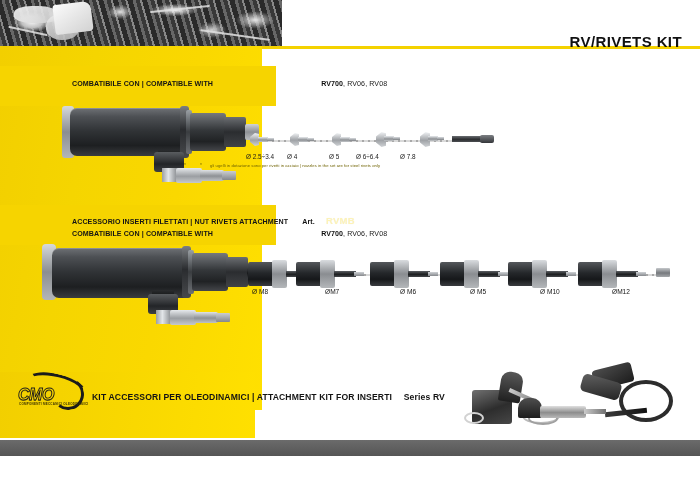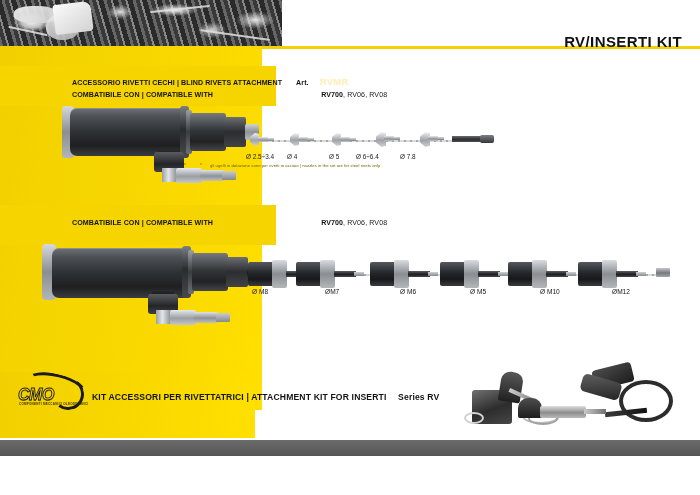--- a/index.html
+++ b/index.html
@@ -177,34 +177,27 @@
   <div class="ps-h1"></div>
   <div class="ps-h2"></div>
   <div class="ps-cab"></div>
   <div class="ps-wire" style="left:8px;top:30px;width:40px;transform:rotate(12deg);"></div>
   <div class="ps-wire" style="left:150px;top:8px;width:60px;transform:rotate(-6deg);"></div>
   <div class="ps-wire" style="left:200px;top:34px;width:70px;transform:rotate(8deg);"></div>
 </div>
 
 <div class="yellow-band-1"></div>
 
-<div class="page-title">RV/INSERTI KIT</div>
+<div class="page-title">RV/RIVETS KIT</div>
 
 <div class="yellow-panel"></div>
 <div class="yellow-ext-a"></div>
 <div class="yellow-ext-b"></div>
 
 <div class="sec" style="top:76px;">
-  <div class="l1">
-    <span>ACCESSORIO  RIVETTI CECHI</span>
-    <span>|</span>
-    <span>BLIND RIVETS ATTACHMENT</span>
-    <span class="art-lbl">Art.</span>
-    <span class="art-code">RVMR</span>
-  </div>
   <div class="l2">
     <span>COMBATIBILE CON</span>
     <span>|</span>
     <span>COMPATIBLE WITH</span>
     <span class="compat-pad"></span>
     <span class="model-bold">RV700</span><span class="model-rest">, RV06, RV08</span>
   </div>
 </div>
 
 <div class="tool" style="left:70px;top:108px;">
@@ -264,20 +257,27 @@
        background:linear-gradient(180deg,#6a6d71,#2b2d30 55%,#4c4e51);"></div>
   <div class="tip" style="left:28px;width:14px;height:8px;top:1px;border-radius:2px;
        background:linear-gradient(180deg,#7c7f83,#34363a);"></div>
 </div>
 
 <span class="foot-star" style="left:184px;top:162px;">*</span>
 <span class="foot-star" style="left:200px;top:162px;">*</span>
 <div class="footnote" style="left:210px;top:163px;">gli ugelli in dotazione sono per rivetti in acciaio | nozzles in the set are for steel rivets only</div>
 
 <div class="sec" style="top:215px;">
+  <div class="l1">
+    <span>ACCESSORIO INSERTI FILETTATI</span>
+    <span>|</span>
+    <span>NUT RIVETS ATTACHMENT</span>
+    <span class="art-lbl">Art.</span>
+    <span class="art-code">RVMB</span>
+  </div>
   <div class="l2">
     <span>COMBATIBILE CON</span>
     <span>|</span>
     <span>COMPATIBLE WITH</span>
     <span class="compat-pad"></span>
     <span class="model-bold">RV700</span><span class="model-rest">, RV06, RV08</span>
   </div>
 </div>
 
 <div class="tool" style="left:52px;top:248px;">
@@ -354,21 +354,21 @@
 <div class="banner"></div>
 
 <div class="logo">
   <div class="swoosh"></div>
   <div class="swoosh2"></div>
   <div class="cmo">CMO</div>
   <div class="tag">COMPONENTI  MECCANICI  OLEODINAMICI</div>
 </div>
 
 <div class="banner-txt">
-  <span>KIT ACCESSORI PER RIVETTATRICI</span>
+  <span>KIT ACCESSORI PER OLEODINAMICI</span>
   <span class="sep">|</span>
   <span>ATTACHMENT KIT FOR INSERTI</span>
   <span class="series">Series RV</span>
 </div>
 
 <div class="banner-grey"></div>
 
 <div class="prod p1">
   <div class="box"></div>
   <div class="arm"></div>

